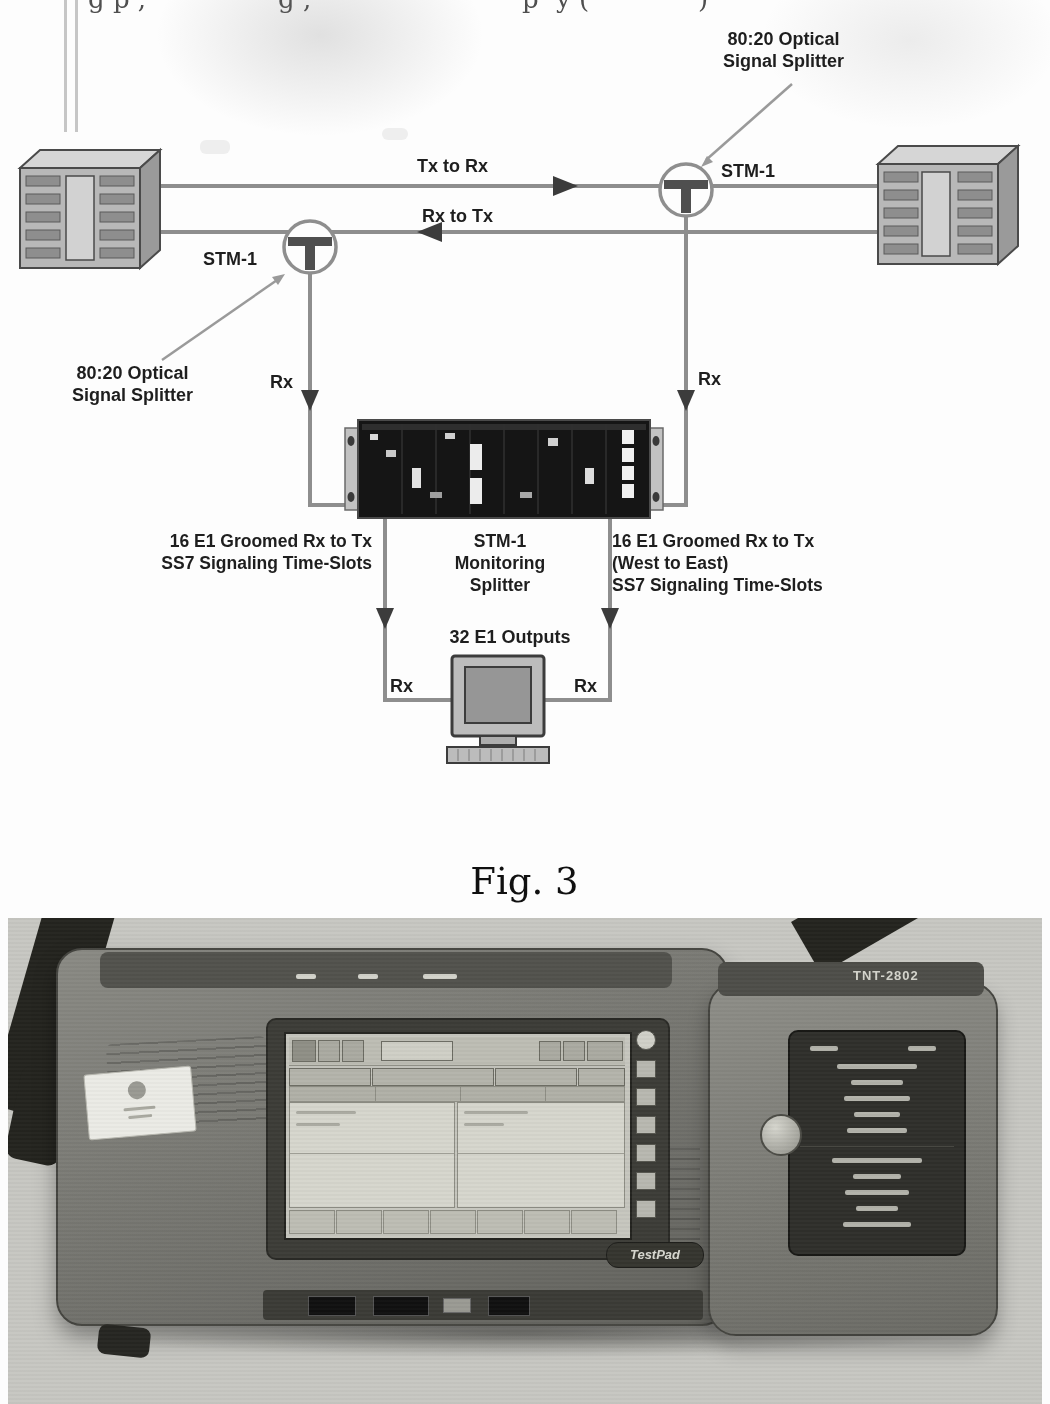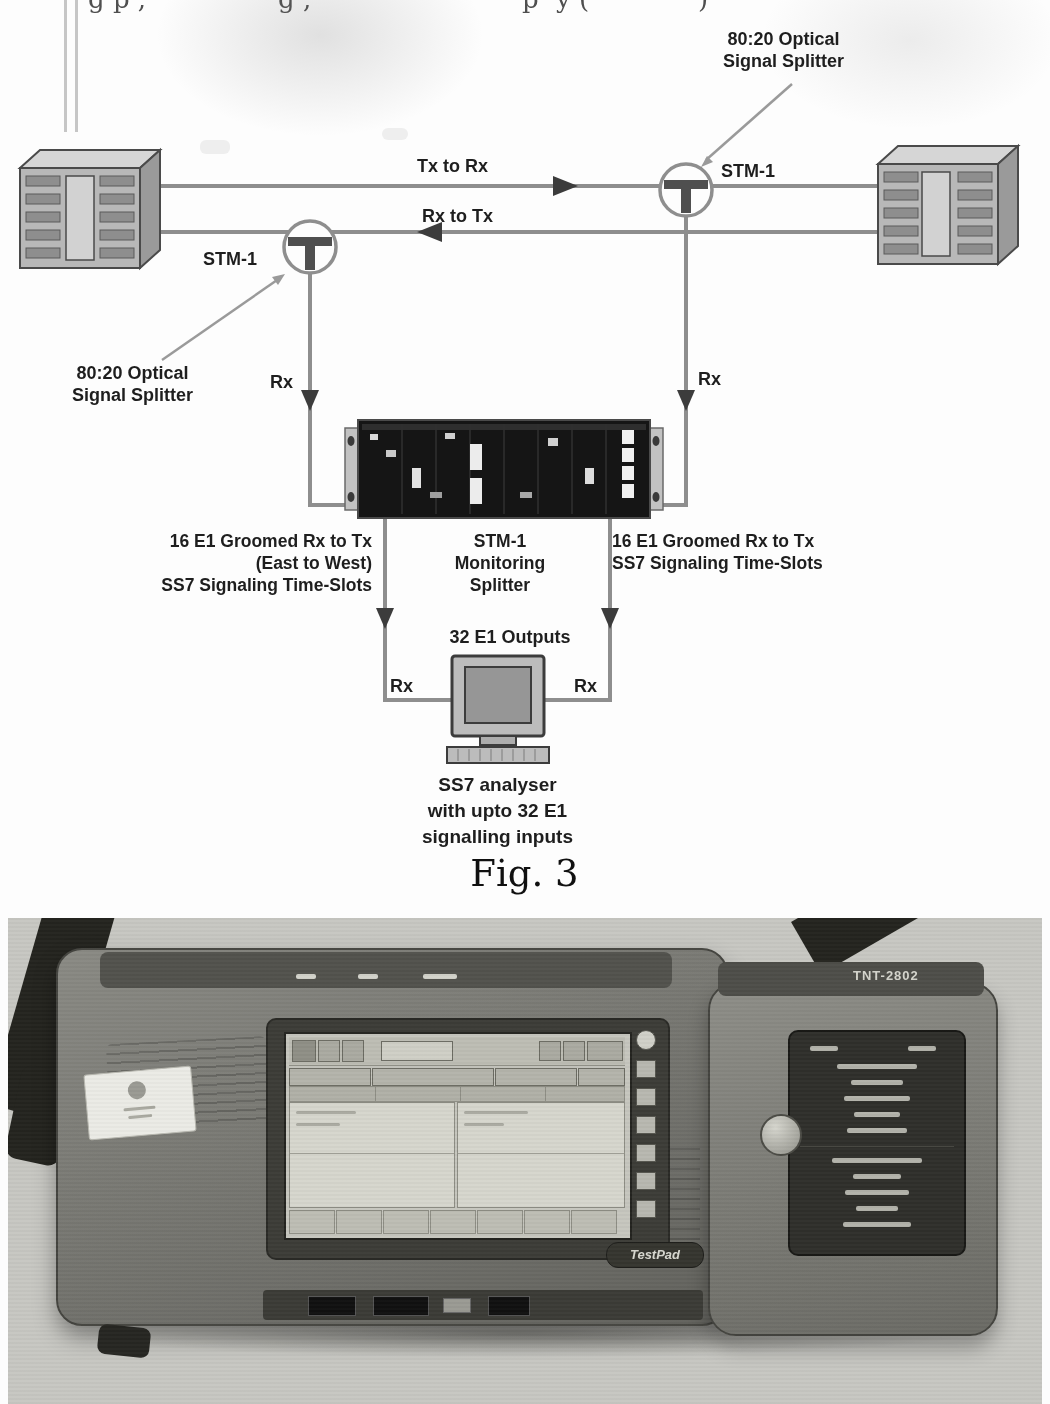--- a/index.html
+++ b/index.html
@@ -14,21 +14,21 @@
   .b1{left:150px;top:-70px;width:340px;height:210px;
       background:radial-gradient(ellipse at center,rgba(110,110,110,.20),rgba(110,110,110,0) 68%);}
   .b2{left:760px;top:-50px;width:300px;height:180px;
       background:radial-gradient(ellipse at center,rgba(120,120,120,.13),rgba(120,120,120,0) 70%);}
   .smudge{position:absolute;background:rgba(60,60,60,.08);border-radius:6px;}
   
   .connectors{position:absolute;left:0;top:0;}
   .lbl{position:absolute;font-weight:bold;color:#1e1e1e;font-size:18px;line-height:22px;}
   .ctr{text-align:center;} .rt{text-align:right;}
   .fig{position:absolute;font-family:"DejaVu Serif",serif;font-weight:normal;
-       font-size:37px;color:#101010;text-align:center;}
+       font-size:37px;color:#101010;text-align:center;margin-top:8px;}
   
   .photo{position:absolute;left:8px;top:918px;width:1034px;height:486px;background:#c7c7c2;overflow:hidden;}
   .photo::after{content:"";position:absolute;inset:0;pointer-events:none;
       background:repeating-linear-gradient(0deg,rgba(0,0,0,.025) 0 2px,rgba(255,255,255,.02) 2px 4px);}
   .photo div{position:absolute;}
   .strap{background:#24241f;}
   .bodyL{left:48px;top:30px;width:668px;height:374px;border-radius:26px;border:2px solid #44443f;
          background:linear-gradient(160deg,#8a8a84,#61615c);box-shadow:0 12px 22px rgba(0,0,0,.35);}
   .bodyR{left:700px;top:64px;width:286px;height:350px;border-radius:28px;border:2px solid #44443f;
          background:linear-gradient(165deg,#8e8e88,#6a6a64);box-shadow:0 12px 20px rgba(0,0,0,.3);}
@@ -208,42 +208,37 @@
   <div class="lbl" style="left:203px;top:248px;">STM-1</div>
   <div class="lbl ctr" style="left:35px;top:362px;width:195px;">
     <span style="display:block">80:20 Optical</span>
     <span style="display:block">Signal Splitter</span>
   </div>
   <div class="lbl" style="left:270px;top:371px;">Rx</div>
   <div class="lbl" style="left:698px;top:368px;">Rx</div>
 
   <div class="lbl rt" style="left:94px;top:530px;width:278px;font-size:17.5px;">
     <span style="display:block">16 E1 Groomed Rx to Tx</span>
-    <span style="display:block">(East to West)</span>
     <span style="display:block">SS7 Signaling Time-Slots</span>
   </div>
   <div class="lbl ctr" style="left:426px;top:530px;width:148px;font-size:17.5px;">
     <span style="display:block">STM-1</span>
     <span style="display:block">Monitoring</span>
     <span style="display:block">Splitter</span>
   </div>
   <div class="lbl" style="left:612px;top:530px;width:278px;font-size:17.5px;">
     <span style="display:block">16 E1 Groomed Rx to Tx</span>
+    <span style="display:block">(West to East)</span>
     <span style="display:block">SS7 Signaling Time-Slots</span>
   </div>
 
   <div class="lbl ctr" style="left:429px;top:626px;width:162px;">32 E1 Outputs</div>
   <div class="lbl" style="left:390px;top:675px;">Rx</div>
   <div class="lbl" style="left:574px;top:675px;">Rx</div>
 
-  <div class="lbl ctr" style="left:395px;top:772px;width:205px;font-size:19px;line-height:26px;">
-    <span style="display:block">SS7 analyser</span>
-    <span style="display:block">with upto 32 E1</span>
-    <span style="display:block">signalling inputs</span>
-  </div>
   <div class="fig" style="left:437px;top:852px;width:175px;">Fig. 3</div>
 
   <div class="photo">
     <div class="strap" style="left:12px;top:-40px;width:70px;height:240px;transform:rotate(16deg);"></div>
     <div class="strap" style="left:5px;top:150px;width:55px;height:95px;border-radius:12px;transform:rotate(12deg);"></div>
     <div class="strap" style="left:790px;top:-30px;width:120px;height:60px;transform:rotate(-30deg);"></div>
 
     <div style="left:55px;top:390px;width:910px;height:50px;border-radius:50%;
          background:radial-gradient(ellipse at center,rgba(20,20,15,.35),rgba(20,20,15,0) 70%);"></div>
 

